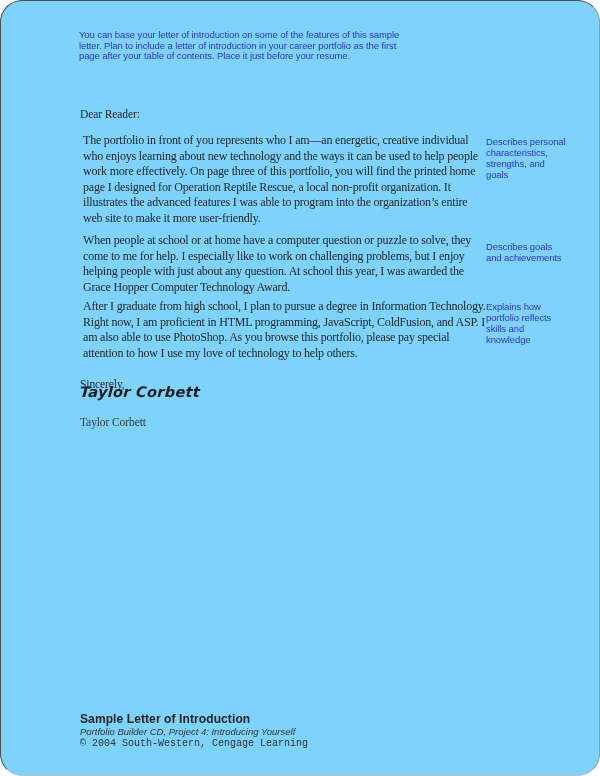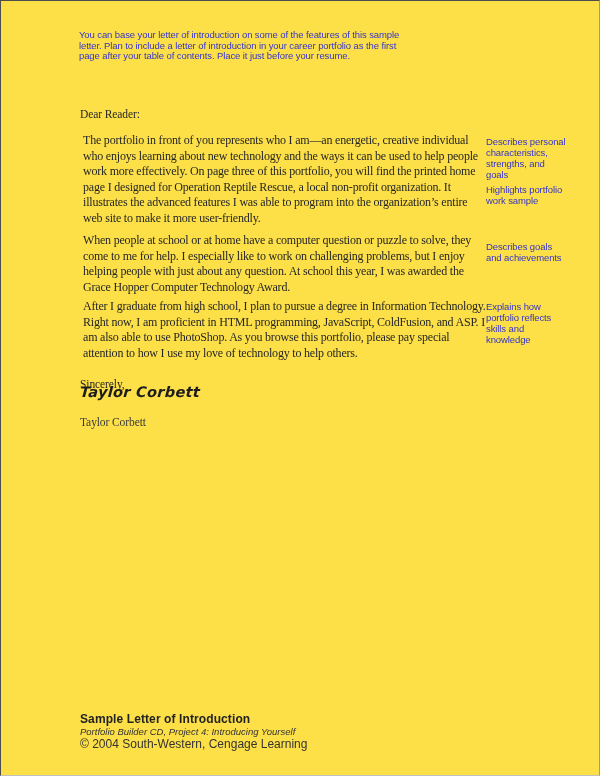--- a/index.html
+++ b/index.html
@@ -4,28 +4,29 @@
 <style>
   html, body {
     margin: 0;
     padding: 0;
     background: #ffffff;
   }
   .page {
     position: relative;
     width: 598px;
     height: 774px;
-    background: #fde047;
+    background: #7dd3fc;
     border-top: 1px solid #4d4d4d;
     border-left: 1px solid #4d4d4d;
     border-right: 1px solid #9a9a9a;
     border-bottom: 1px solid #c0c0c0;
     overflow: hidden;
     font-family: "Liberation Serif", serif;
     color: #262626;
+    border-radius: 22px;
   }
   .instruction {
     position: absolute;
     left: 78px;
     top: 29px;
     font-family: "Liberation Sans", sans-serif;
     font-size: 9.5px;
     line-height: 10.6px;
     letter-spacing: -0.1px;
     color: #3333cc;
@@ -105,23 +106,24 @@
     line-height: 13px;
     letter-spacing: 0.1px;
   }
   .footer-subtitle {
     font-size: 9.5px;
     font-style: italic;
     line-height: 12px;
     color: #333333;
   }
   .footer-copyright {
-    font-size: 12px;
+    font-size: 10px;
     line-height: 12px;
     color: #333333;
+    font-family: Liberation Mono, monospace;
   }
 </style>
 </head>
 <body>
 
 <div class="page">
 
   <div class="instruction">You can base your letter of introduction on some of the features of this sample
 letter. Plan to include a letter of introduction in your career portfolio as the first
 page after your table of contents. Place it just before your resume.</div>
@@ -149,22 +151,20 @@
 
   <div class="signature-script">Taylor Corbett</div>
 
   <div class="signature-typed">Taylor Corbett</div>
 
   <div class="margin-note note-1">Describes personal
 characteristics,
 strengths, and
 goals</div>
 
-  <div class="margin-note note-2">Highlights portfolio
-work sample</div>
 
   <div class="margin-note note-3">Describes goals
 and achievements</div>
 
   <div class="margin-note note-4">Explains how
 portfolio reflects
 skills and
 knowledge</div>
 
   <div class="footer">

